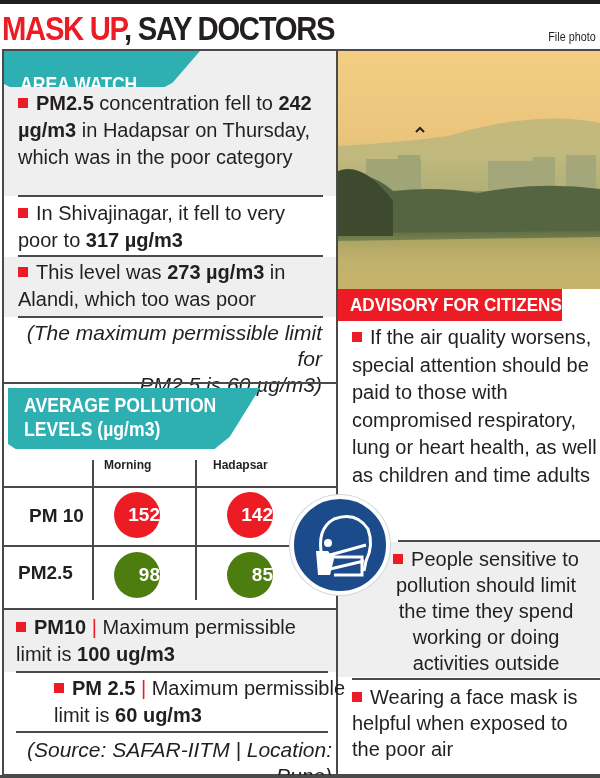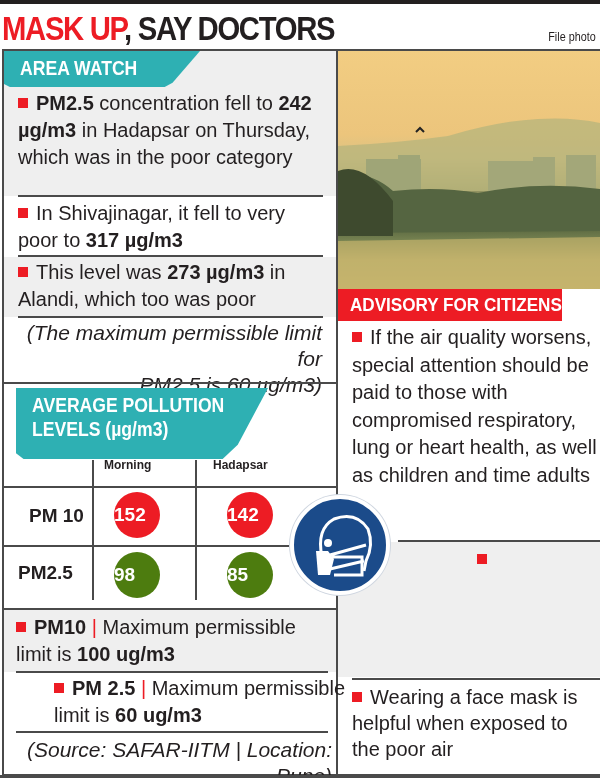--- a/index.html
+++ b/index.html
@@ -7,35 +7,35 @@
   .topbar { position: absolute; left: 0; top: 0; width: 600px; height: 4px; background: #231f20; }
   .headline { position: absolute; left: 2px; top: 9px; font-family: "Liberation Sans", sans-serif; font-weight: 900; font-size: 34px; letter-spacing: -1.5px; transform: scaleX(0.86); transform-origin: left center; line-height: 38px; white-space: nowrap; }
   .headline .red { color: #ed1c24; }
   .headline .dark { color: #231f20; }
   .filephoto { position: absolute; right: 4px; top: 30px; font-size: 12px; color: #231f20; transform: scaleX(0.9); transform-origin: right center; }
   .frame { position: absolute; left: 2px; top: 49px; width: 598px; height: 727px; border: 2px solid #4a4a4a; border-right: none; }
   .divider { position: absolute; left: 336px; top: 49px; width: 2px; height: 727px; background: #4a4a4a; }
   .bottombar { position: absolute; left: 0; top: 775px; width: 600px; height: 3px; background: #4a4a4a; }
 
   .tag { position: absolute; background: #2eb0b3; color: #fff; font-weight: 700; font-size: 20px; line-height: 24px; padding-left: 16px; transform-origin: left top; }
-  .tag.area { left: 4px; top: 51px; width: 196px; height: 36px; padding-top: 5px; clip-path: polygon(0 0, 100% 0, 86% 88%, 82% 100%, 3% 100%, 0 92%); }
-  .tag.avg { left: 16px; top: 388px; width: 252px; height: 71px; padding-top: 5px; clip-path: polygon(0 0, 100% 0, 88% 80%, 82% 100%, 3% 100%, 0 92%); }
+  .tag.area { left: 4px; top: 51px; width: 196px; height: 36px; padding-top: 21px; clip-path: polygon(0 0, 100% 0, 86% 88%, 82% 100%, 3% 100%, 0 92%); }
+  .tag.avg { left: 8px; top: 388px; width: 252px; height: 61px; padding-top: 5px; clip-path: polygon(0 0, 100% 0, 88% 80%, 82% 100%, 3% 100%, 0 92%); }
   .tag span { display: inline-block; transform: scaleX(0.88); transform-origin: left center; white-space: nowrap; }
 
   .item { position: absolute; left: 18px; font-size: 20px; line-height: 27px; color: #231f20; }
   .item b { font-weight: 700; }
   .bullet { display: inline-block; width: 10px; height: 10px; background: #ed1c24; margin-right: 8px; vertical-align: 2px; }
   .rule { position: absolute; height: 2px; background: #4a4a4a; }
   .shade { position: absolute; background: #efefef; }
   .note { position: absolute; font-style: italic; font-size: 21px; line-height: 26px; text-align: right; color: #231f20; }
 
   .tbl-h { position: absolute; font-weight: 700; font-size: 12px; }
   .tbl-v { position: absolute; width: 2px; background: #4a4a4a; }
   .rowlabel { position: absolute; font-weight: 700; font-size: 19px; }
-  .badge { position: absolute; width: 46px; height: 46px; border-radius: 50%; color: #fff; font-weight: 700; font-size: 19px; text-align: left; line-height: 46px; }
+  .badge { position: absolute; width: 46px; height: 46px; border-radius: 50%; color: #fff; font-weight: 700; font-size: 19px; text-align: right; line-height: 46px; }
   .badge.red { background: #ed1c24; }
   .badge.blue { background: #4d7c0f; }
 
   .photo { position: absolute; left: 338px; top: 51px; width: 262px; height: 238px; overflow: hidden; background: linear-gradient(#f2cd82 0%, #ecc57c 35%, #d9c283 45%, #a8a46f 55%, #717a4c 65%, #4f5d3a 72%, #788452 80%, #b7ac6a 88%, #c8b46d 100%); }
   .adv-head { position: absolute; left: 338px; top: 289px; width: 224px; height: 32px; background: #ed1c24; color: #fff; font-weight: 700; font-size: 19px; line-height: 32px; padding-left: 12px; white-space: nowrap; }
   .adv-head span { display: inline-block; transform: scaleX(0.9); transform-origin: left center; }
 
   .mask { position: absolute; left: 290px; top: 495px; width: 100px; height: 100px; border-radius: 50%; background: #1b4b8a; border: 4px solid #fff; box-shadow: 0 0 0 1px #cfd6e0; }
 </style>
 </head>
@@ -129,21 +129,21 @@
 
 <div class="adv-head"><span>ADVISORY FOR CITIZENS</span></div>
 
 <div class="item" style="left:352px;top:324px;width:248px;line-height:27.5px;">
   <span class="bullet"></span><span>If the air quality worsens, special attention should be paid to those with compromised respiratory, lung or heart health, as well as children and time adults</span>
 </div>
 
 <div class="rule" style="left:398px;top:540px;width:202px;"></div>
 <div class="shade" style="left:338px;top:542px;width:262px;height:135px;"></div>
 <div class="item" style="left:352px;top:546px;width:238px;text-align:center;padding-left:30px;line-height:26px;">
-  <span class="bullet"></span>
+  <span class="bullet"></span><span>People sensitive to pollution should limit the time they spend working or doing activities outside</span>
 </div>
 <div class="rule" style="left:352px;top:678px;width:248px;"></div>
 
 <div class="item" style="left:352px;top:684px;width:248px;line-height:26px;">
   <span class="bullet"></span><span>Wearing a face mask is helpful when exposed to the poor air</span>
 </div>
 
 <div class="mask">
   <svg width="92" height="92" viewBox="0 0 92 92">
     <path d="M28 58 Q22 30 40 20 Q62 12 74 30 Q80 46 72 62 L70 72" stroke="#fff" stroke-width="3" fill="none"></path>

